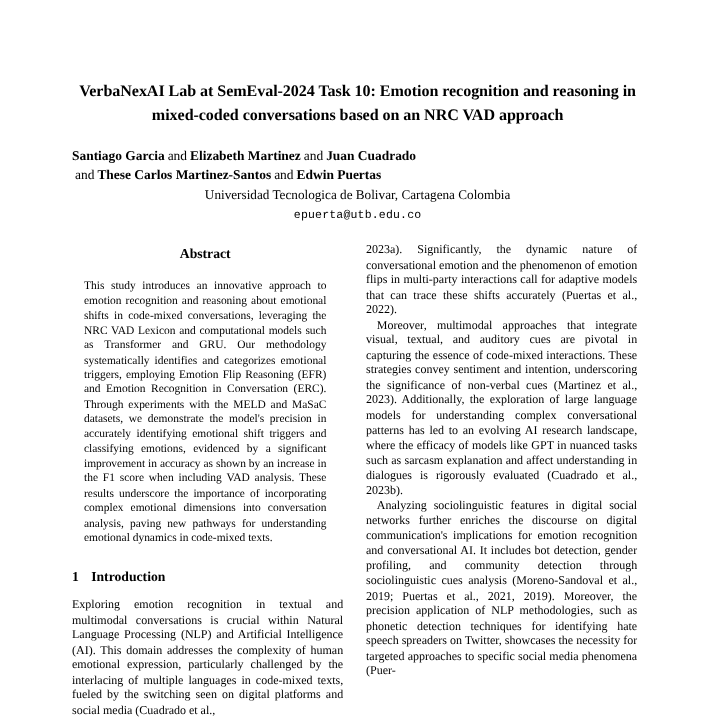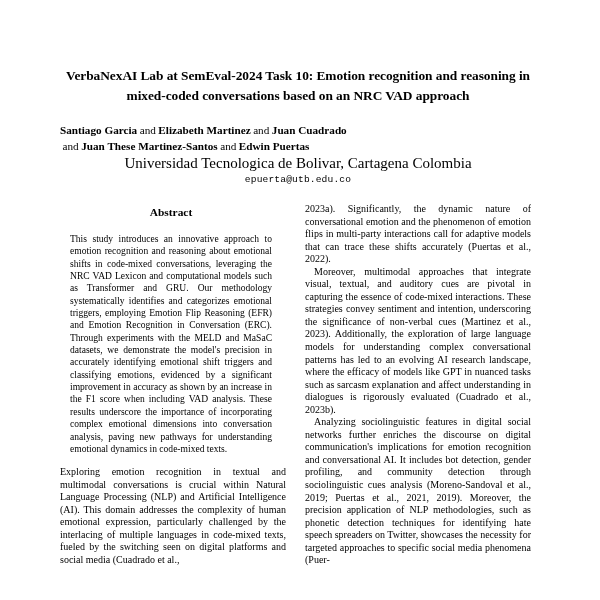--- a/index.html
+++ b/index.html
@@ -48,21 +48,21 @@
   }
   .authors .conj {
     font-weight: normal;
     padding: 0 2.5px;
   }
 
   .affiliation {
     margin: 0;
     padding-top: 1px;
     text-align: center;
-    font-size: 15px;
+    font-size: 11px;
     line-height: 15px;
   }
 
   .email {
     margin: 0;
     padding-top: 2px;
     text-align: center;
     font-family: "Liberation Mono", "DejaVu Sans Mono", monospace;
     font-size: 9.6px;
     line-height: 14px;
@@ -137,36 +137,39 @@
   .col-right .body-text.top { padding-top: 1px; }
 </style>
 </head>
 <body>
 
 <div class="page">
 
   <h1 class="title">VerbaNexAI Lab at SemEval-2024 Task 10: Emotion recognition and reasoning in mixed-coded conversations based on an NRC VAD approach</h1>
 
   <div class="authors">
-    <span class="name">Santiago Garcia</span><span class="conj">and</span><span class="name">Elizabeth Martinez</span><span class="conj">and</span><span class="name">Juan Cuadrado</span><br><span class="conj">and</span><span class="name">Juan These Martinez-Santos</span><span class="conj">and</span><span class="name">Edwin Puertas</span>
+    <span class="name">Santiago Garcia</span><span class="conj">and</span><span class="name">Elizabeth Martinez</span><span class="conj">and</span><span class="name">Juan Cuadrado</span><br><span class="conj">and</span><span class="name">These Carlos Martinez-Santos</span><span class="conj">and</span><span class="name">Edwin Puertas</span>
   </div>
 
   <div class="affiliation">Universidad Tecnologica de Bolivar, Cartagena Colombia</div>
 
   <div class="email">epuerta@utb.edu.co</div>
 
   <div class="columns">
 
     <div class="col col-left">
 
       <div class="abstract-wrap">
         <div class="abstract-heading">Abstract</div>
         <p class="abstract-body">This study introduces an innovative approach to emotion recognition and reasoning about emotional shifts in code-mixed conversations, leveraging the NRC VAD Lexicon and computational models such as Transformer and GRU. Our methodology systematically identifies and categorizes emotional triggers, employing Emotion Flip Reasoning (EFR) and Emotion Recognition in Conversation (ERC). Through experiments with the MELD and MaSaC datasets, we demonstrate the model's precision in accurately identifying emotional shift triggers and classifying emotions, evidenced by a significant improvement in accuracy as shown by an increase in the F1 score when including VAD analysis. These results underscore the importance of incorporating complex emotional dimensions into conversation analysis, paving new pathways for understanding emotional dynamics in code-mixed texts.</p>
       </div>
 
+      <div class="section-heading">
+        <span class="num">1</span><span>Introduction</span>
+      </div>
 
       <p class="body-text first">Exploring emotion recognition in textual and multimodal conversations is crucial within Natural Language Processing (NLP) and Artificial Intelligence (AI). This domain addresses the complexity of human emotional expression, particularly challenged by the interlacing of multiple languages in code-mixed texts, fueled by the switching seen on digital platforms and social media (Cuadrado et al.,</p>
 
     </div>
 
     <div class="col col-right">
 
       <p class="body-text top">2023a). Significantly, the dynamic nature of conversational emotion and the phenomenon of emotion flips in multi-party interactions call for adaptive models that can trace these shifts accurately (Puertas et al., 2022).</p>
 
       <p class="body-text indent">Moreover, multimodal approaches that integrate visual, textual, and auditory cues are pivotal in capturing the essence of code-mixed interactions. These strategies convey sentiment and intention, underscoring the significance of non-verbal cues (Martinez et al., 2023). Additionally, the exploration of large language models for understanding complex conversational patterns has led to an evolving AI research landscape, where the efficacy of models like GPT in nuanced tasks such as sarcasm explanation and affect understanding in dialogues is rigorously evaluated (Cuadrado et al., 2023b).</p>

